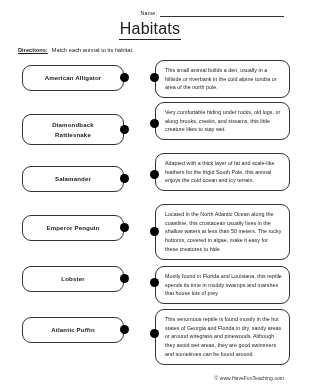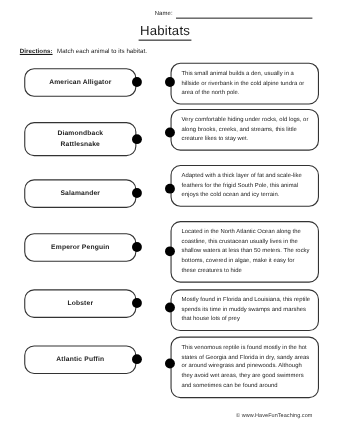--- a/index.html
+++ b/index.html
@@ -35,21 +35,21 @@
     border-bottom: 0.8px solid #333;
     height: 7px;
   }
 
   .title-wrap {
     text-align: center;
     margin-top: 2px;
   }
   .title {
     display: inline-block;
-    font-size: 12px;
+    font-size: 16px;
     font-weight: 400;
     letter-spacing: 0.2px;
     border-bottom: 1px solid #222;
     padding: 0 1px 0px 1px;
     line-height: 1.25;
   }
 
   .directions {
     margin: 7px 0 0 18px;
     font-size: 5.6px;

